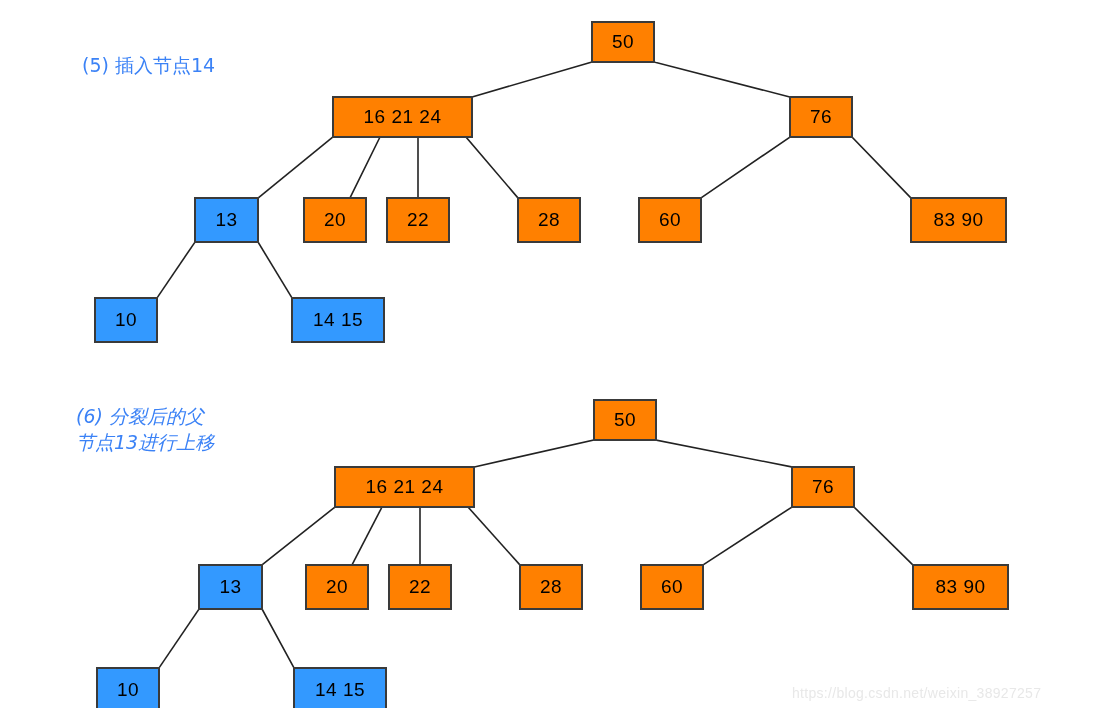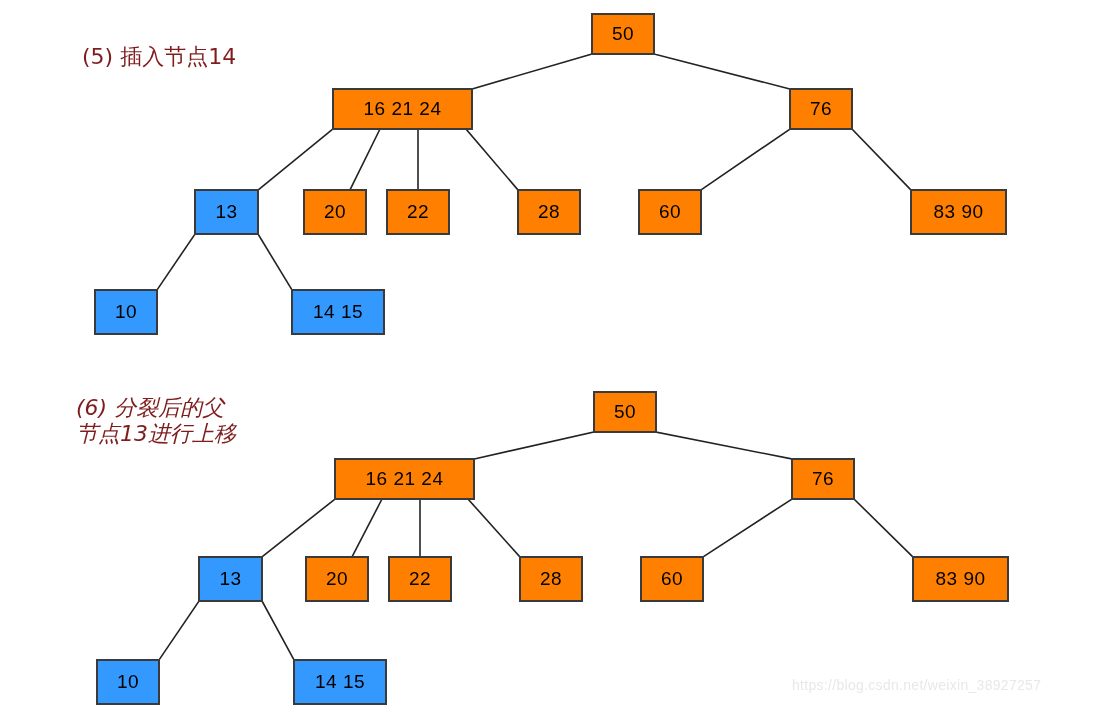--- a/index.html
+++ b/index.html
@@ -11,21 +11,21 @@
     width: 1099px;
     height: 708px;
     position: relative;
     overflow: hidden;
     font-family: "Liberation Sans", "DejaVu Sans", sans-serif;
     color: #000000;
   }
   #stage {
     position: absolute;
     left: 0;
-    top: 0;
+    top: 8px;
     width: 1099px;
     height: 672px;
   }
   .btree-svg {
     position: absolute;
     left: 0;
     top: 0;
     width: 1099px;
     height: 708px;
     display: block;
@@ -46,23 +46,23 @@
     font-family: "Liberation Sans", "DejaVu Sans", sans-serif;
     font-size: 19px;
     fill: #000000;
     text-anchor: middle;
     dominant-baseline: middle;
     letter-spacing: 0.5px;
   }
   .caption {
     position: absolute;
     font-family: "DejaVu Sans", "Liberation Sans", sans-serif;
-    font-size: 22px;
+    font-size: 19px;
     line-height: 26px;
-    color: #7f1d1d;
+    color: #3b82f6;
     white-space: pre-line;
   }
   #caption-5 { left: 82px; top: 44px; }
   #caption-6 { left: 76px; top: 395px; font-style: italic; }
   #watermark {
     position: absolute;
     left: 792px;
     top: 677px;
     font-family: "Liberation Sans", "DejaVu Sans", sans-serif;
     font-size: 14px;

